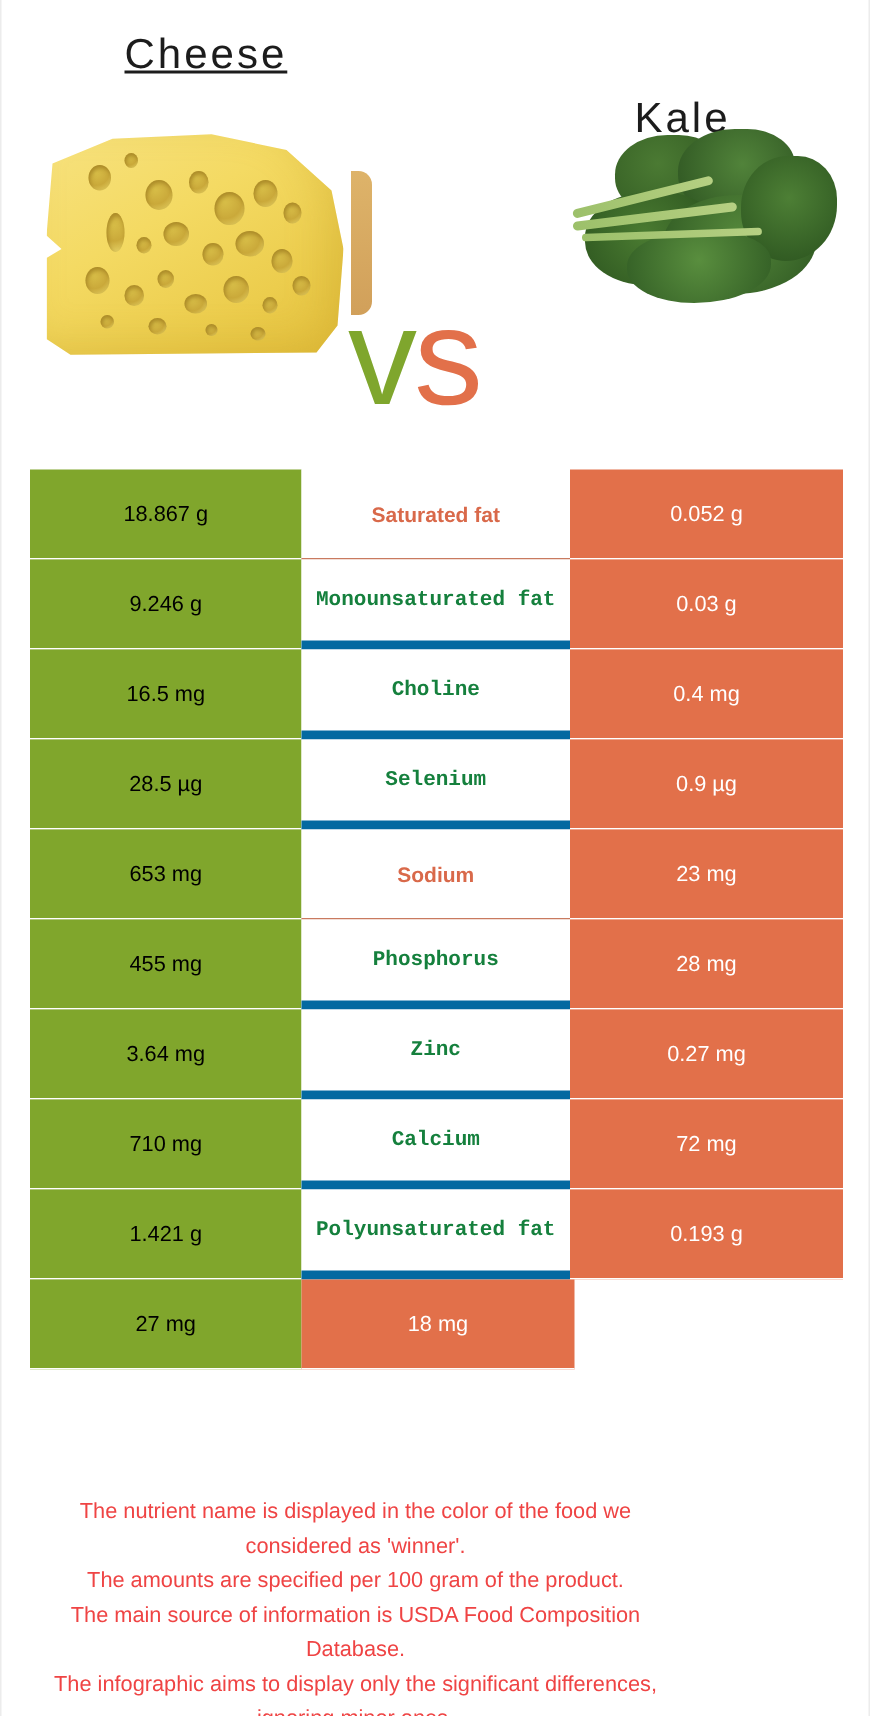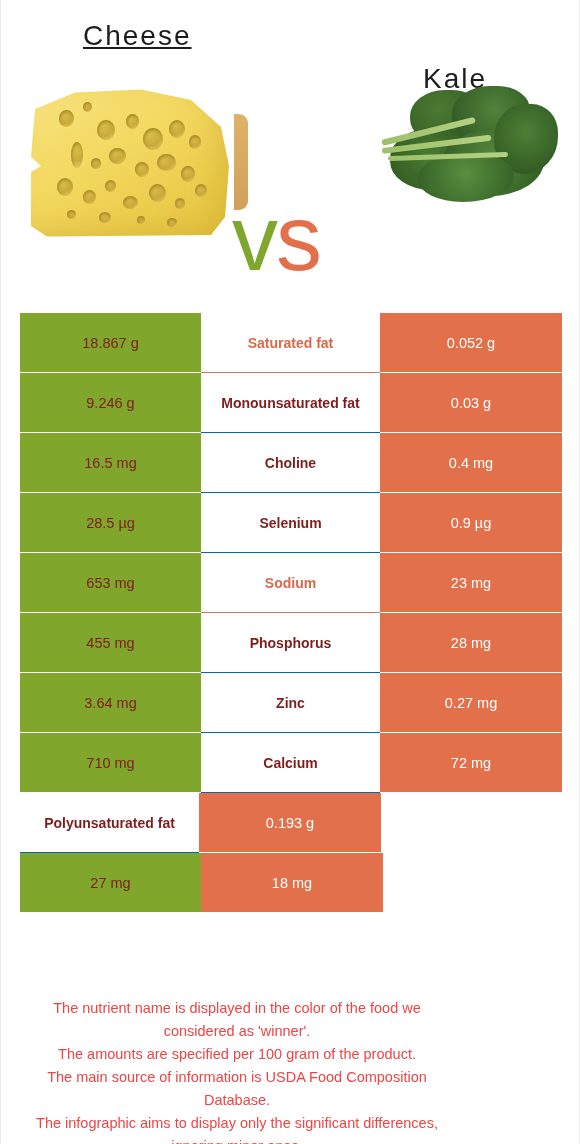--- a/index.html
+++ b/index.html
@@ -131,38 +131,39 @@
   .cell {
     display: flex;
     align-items: center;
     justify-content: center;
     font-size: 14.5px;
     box-sizing: border-box;
   }
   .cell.left {
     width: 181px;
     background: #80a62c;
-    color: #7f1d1d;
+    color: #000000;
     border-bottom: 1px solid #ffffff;
   }
   .cell.mid {
     width: 179px;
     background: #ffffff;
     font-weight: 700;
     font-size: 14px;
   }
   .cell.right {
     width: 182px;
     background: #e2704a;
     color: #ffffff;
     border-bottom: 1px solid #ffffff;
   }
   .cell.mid.win-cheese {
-    color: #7f1d1d;
-    border-bottom: 1px solid #0369a1;
+    color: #15803d;
+    border-bottom: 6px solid #0369a1;
+    font-family: Liberation Mono, monospace;
   }
   .cell.mid.win-kale {
     color: #d9694a;
     border-bottom: 1px solid #c97a5f;
   }
 
   
   .footer {
     position: absolute;
     left: 0;
@@ -271,20 +272,21 @@
         <div class="cell left">3.64 mg</div>
         <div class="cell mid win-cheese">Zinc</div>
         <div class="cell right">0.27 mg</div>
       </div>
       <div class="row">
         <div class="cell left">710 mg</div>
         <div class="cell mid win-cheese">Calcium</div>
         <div class="cell right">72 mg</div>
       </div>
       <div class="row">
+        <div class="cell left">1.421 g</div>
         <div class="cell mid win-cheese">Polyunsaturated fat</div>
         <div class="cell right">0.193 g</div>
       </div>
       <div class="row">
         <div class="cell left">27 mg</div>
         <div class="cell right">18 mg</div>
       </div>
     </div>
 
   <div class="footer">

